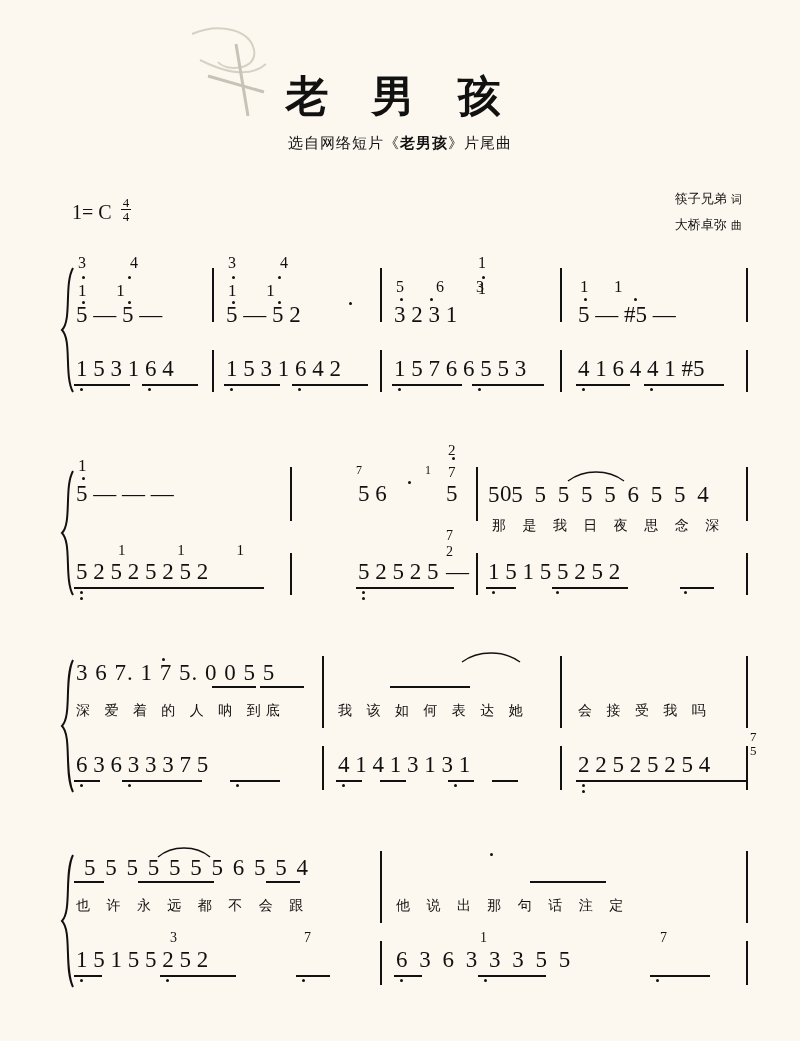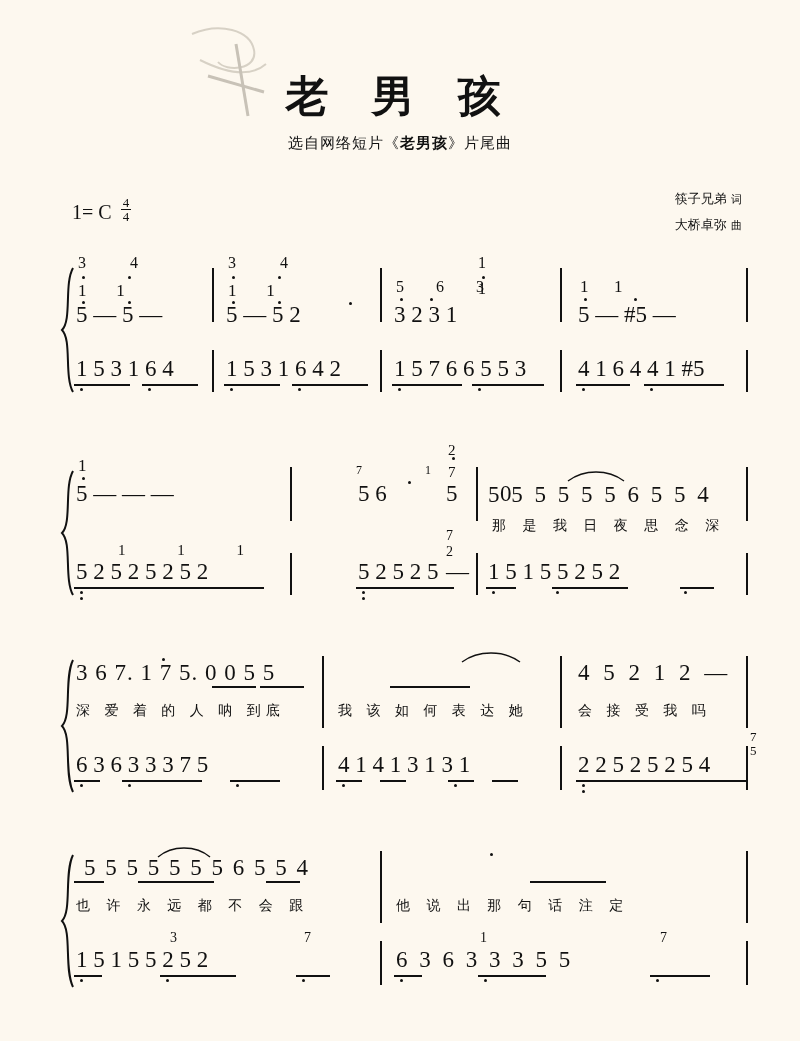--- a/index.html
+++ b/index.html
@@ -270,21 +270,20 @@
     <div class="lyr" style="left:278px;top:52px;letter-spacing:5px;">我 该 如 何 表  达      她</div>
     <div class="ul" style="left:330px;top:36px;width:80px;"></div>
     <div class="n big" style="left:278px;top:104px;">4 1 4 1    3 1 3 1</div>
     <div class="ul" style="left:276px;top:130px;width:26px;"></div>
     <div class="ul" style="left:320px;top:130px;width:26px;"></div>
     <div class="ul" style="left:388px;top:130px;width:26px;"></div>
     <div class="ul" style="left:432px;top:130px;width:26px;"></div>
     <div class="dotdn" style="left:282px;top:134px;"></div>
     <div class="dotdn" style="left:394px;top:134px;"></div>
 
-    <div class="n big" style="left:518px;top:12px;letter-spacing:4px;">4 5 2 1 2   —</div>
     <div class="lyr" style="left:518px;top:52px;letter-spacing:5px;text-align:center;">会 接 受 我 吗</div>
     <div class="n" style="left:690px;top:76px;font-size:13px;">7</div>
     <div class="n" style="left:690px;top:90px;font-size:13px;">5</div>
     <div class="n big" style="left:518px;top:104px;">2 2 5 2 5 2 5 4</div>
     <div class="ul" style="left:516px;top:130px;width:172px;"></div>
     <div class="dotdn" style="left:522px;top:134px;"></div>
     <div class="dotdn" style="left:522px;top:140px;"></div>
   </div>
 
   <div class="system" style="top:845px;height:160px;">

